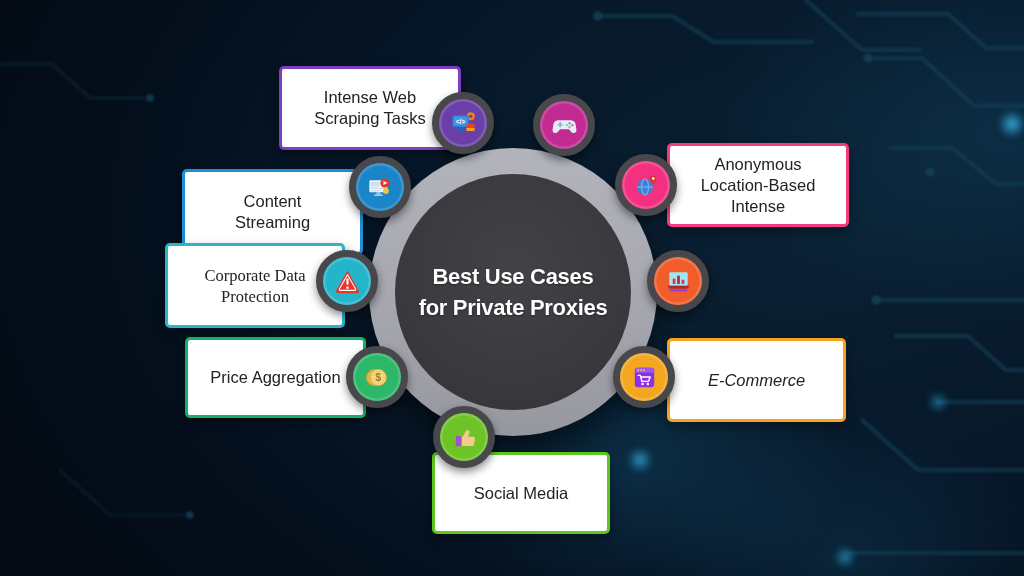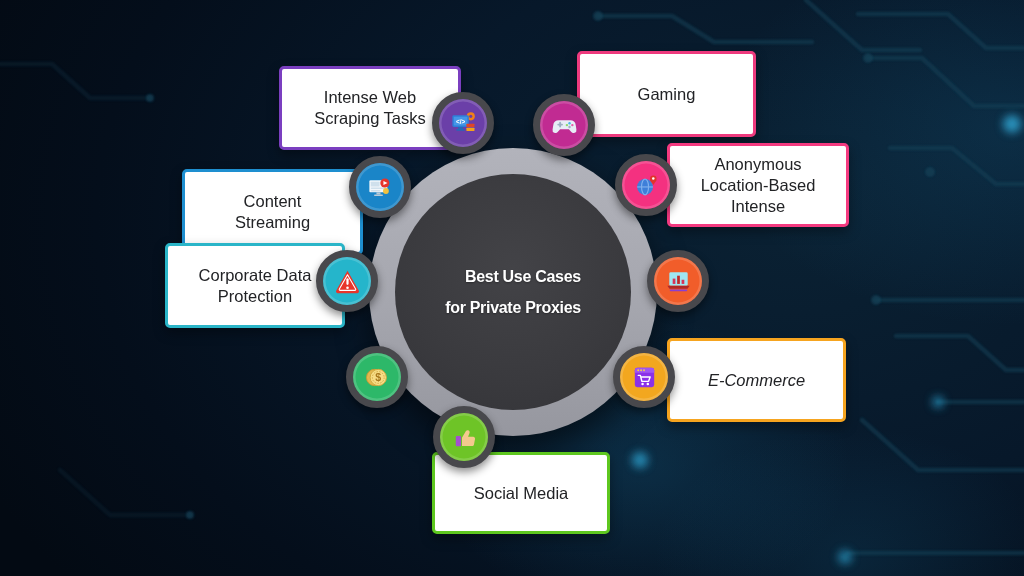--- a/index.html
+++ b/index.html
@@ -17,23 +17,22 @@
     position:absolute;left:369px;top:148px;width:288px;height:288px;border-radius:50%;
     z-index:1;box-shadow:0 14px 32px rgba(0,0,0,0.55);
     background:linear-gradient(180deg,#b2b3bb 0%,#a5a6ae 55%,#96979f 100%);
   }
   .center-circle{
     position:absolute;left:395px;top:174px;width:236px;height:236px;border-radius:50%;
     z-index:2;display:flex;align-items:center;justify-content:center;text-align:center;
     background:radial-gradient(circle at 50% 40%, #434347 0%, #3a3a3e 60%, #333337 100%);
   }
   .center-title{
-    color:#ffffff;font-weight:bold;font-size:16px;line-height:31px;letter-spacing:-0.3px;
+    color:#ffffff;font-weight:bold;font-size:22px;line-height:31px;letter-spacing:-0.3px;
     text-shadow:0 1px 2px rgba(0,0,0,0.35);
-    text-align:right;
   }
   .usecase-box{
     position:absolute;z-index:2;background:#ffffff;border:3px solid #888;border-radius:5px;
     display:flex;align-items:center;justify-content:center;text-align:center;
     box-shadow:0 5px 12px rgba(0,0,0,0.35);
   }
   .usecase-label{
     color:#222326;font-size:16.5px;line-height:21px;padding:2px 8px;
   }
   .badge{
@@ -114,31 +113,31 @@
       <circle cx="640" cy="460" r="8" opacity="0.8"></circle>
       <circle cx="845" cy="557" r="7" opacity="0.7"></circle>
     </g>
   </svg>
 
   <div class="ring" style="background-color: rgb(169, 170, 178);"></div>
 
   <div class="usecase-box" id="box-web" style="border-color: rgb(123, 63, 192);">
     <span class="usecase-label">Intense Web Scraping Tasks</span>
   </div>
-  <div class="usecase-box" id="box-gaming" style="border-color: rgb(238, 58, 126);">
-    <span class="usecase-label">Gaming</span>
-  </div>
   <div class="usecase-box" id="box-streaming" style="border-color: rgb(30, 143, 208); margin-top: 24px;">
     <span class="usecase-label">Content Streaming</span>
   </div>
   <div class="usecase-box" id="box-anon" style="border-color: rgb(244, 58, 128);">
     <span class="usecase-label">Anonymous Location-Based Intense</span>
   </div>
-  <div class="usecase-box" id="box-corp" style="border-color: rgb(42, 181, 200);">
+  <div class="usecase-box" id="box-corp" style="border-color: rgb(42, 181, 200); font-family: Liberation Serif, serif;">
     <span class="usecase-label">Corporate Data Protection</span>
+  </div>
+  <div class="usecase-box" id="box-price" style="border-color: rgb(16, 178, 104);">
+    <span class="usecase-label">Price Aggregation</span>
   </div>
   <div class="usecase-box" id="box-ecom" style="border-color: rgb(246, 164, 31); font-style: italic;">
     <span class="usecase-label">E-Commerce</span>
   </div>
   <div class="usecase-box" id="box-social" style="border-color: rgb(94, 199, 31);">
     <span class="usecase-label">Social Media</span>
   </div>
 
   <div class="badge" id="badge-web">
     <div class="badge-core" style="background-color: rgb(107, 63, 168);">

